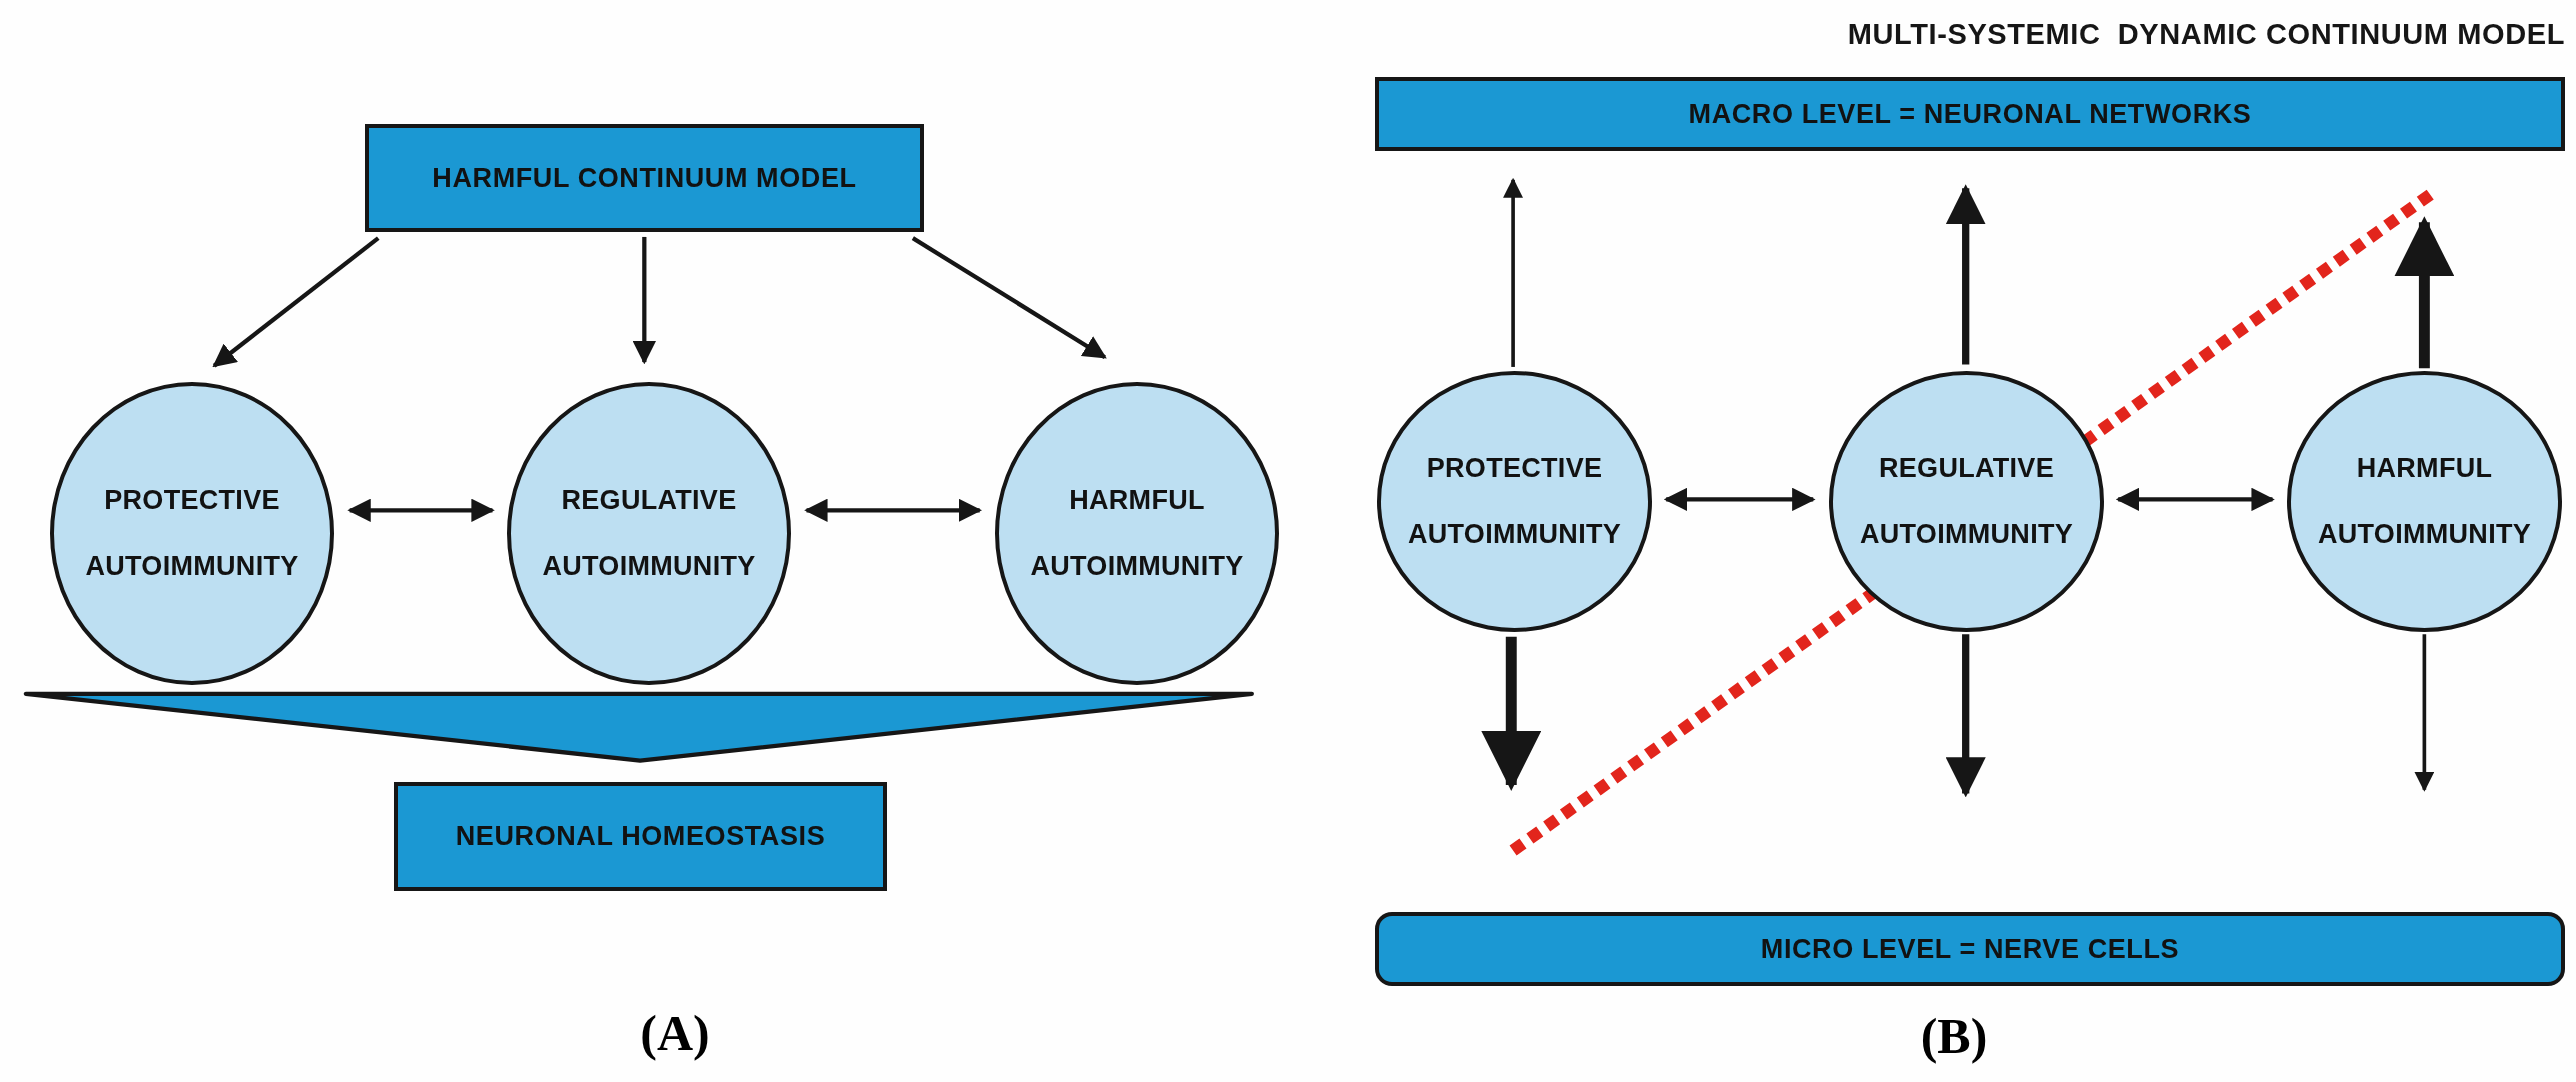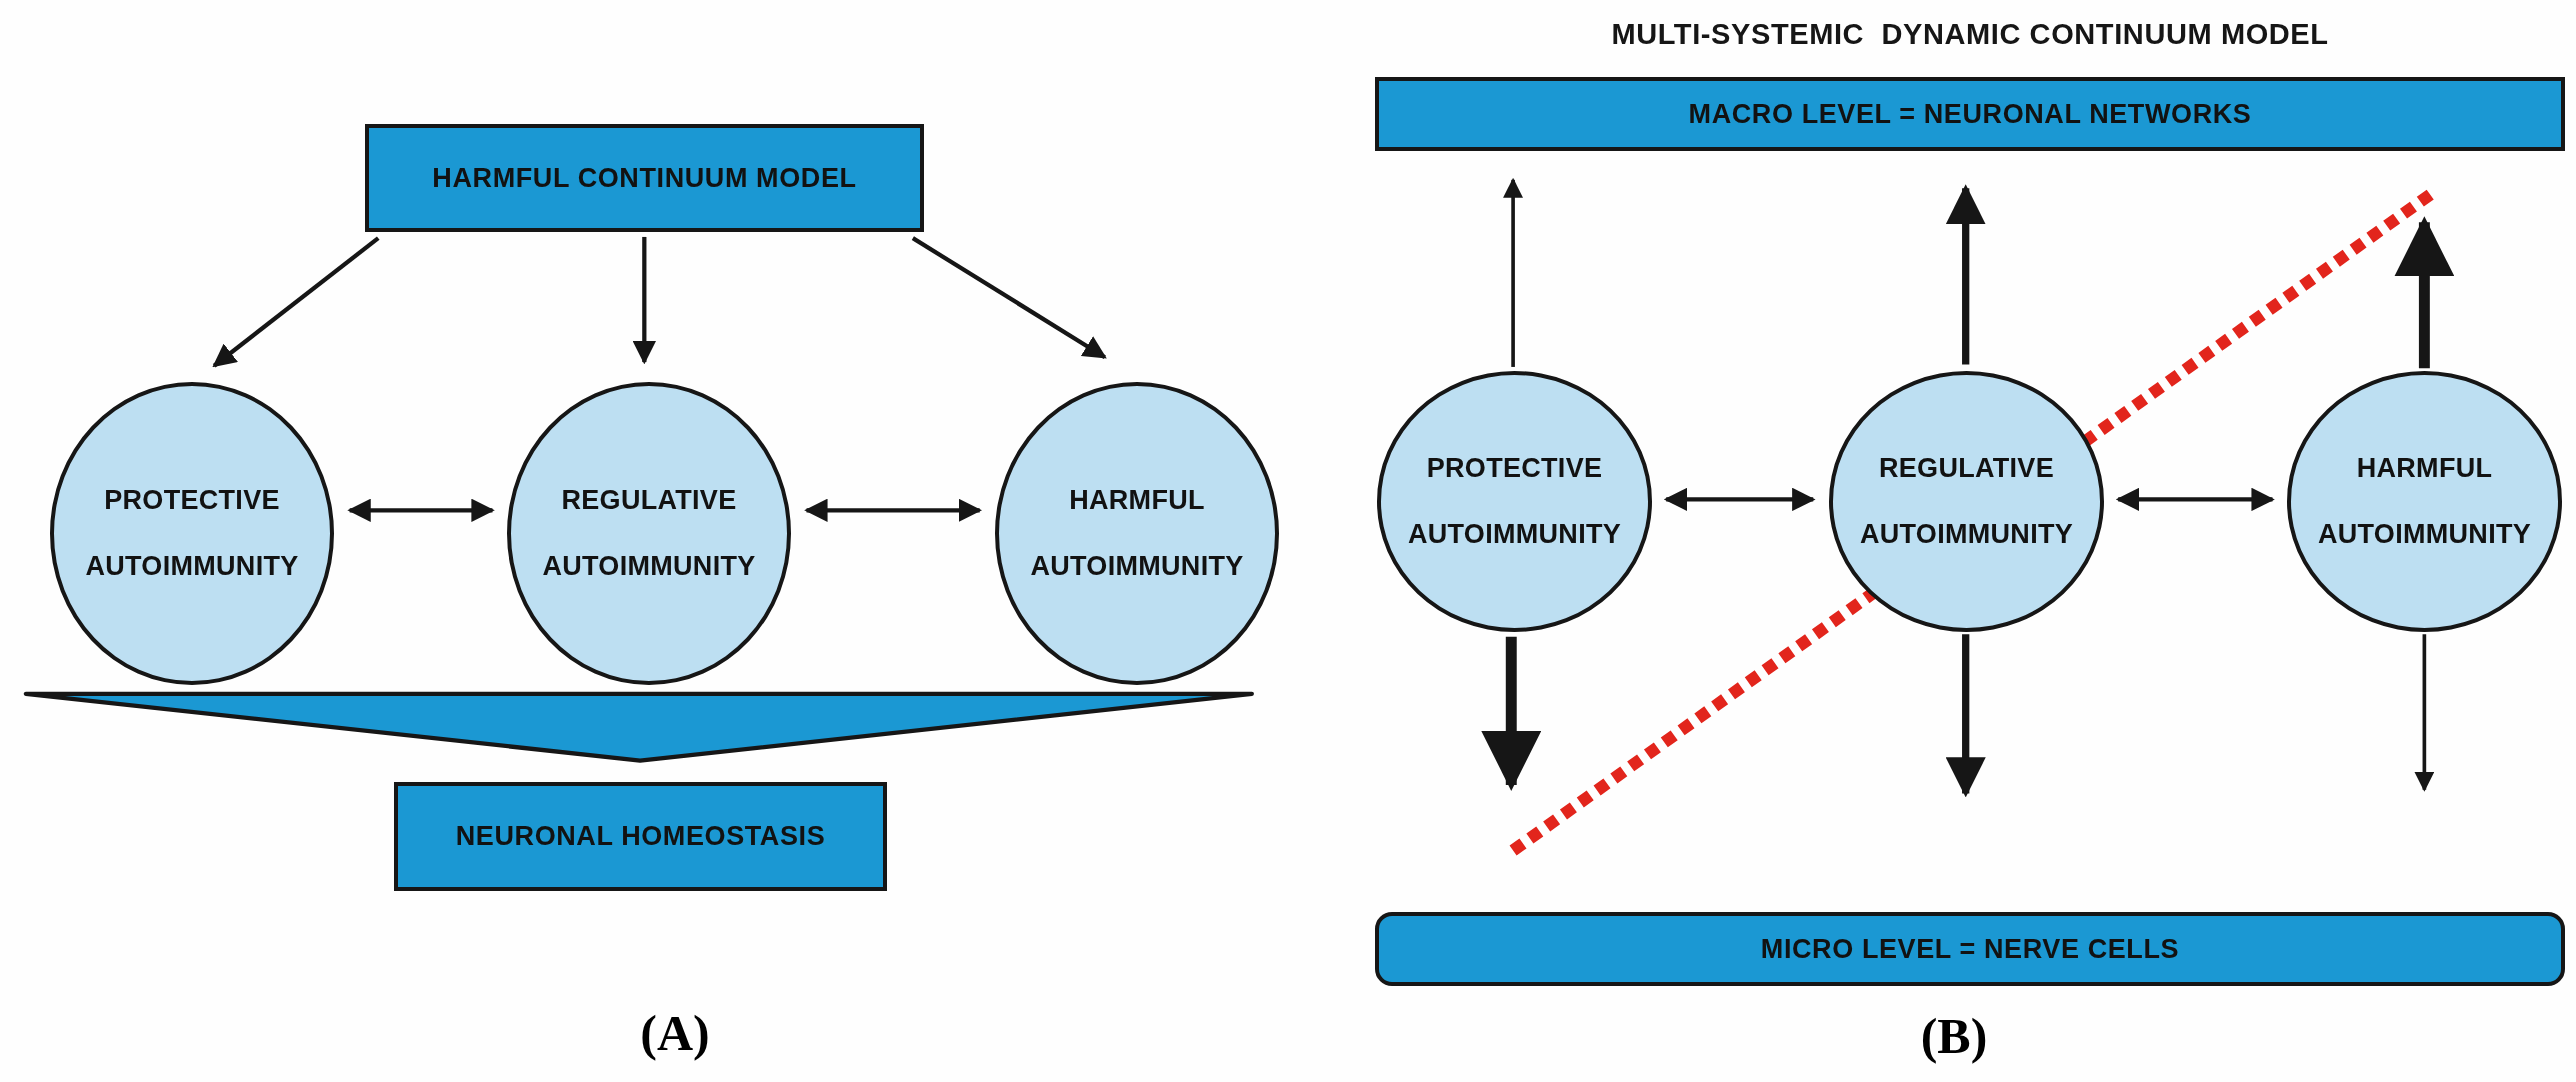--- a/index.html
+++ b/index.html
@@ -16,21 +16,21 @@
   .bluebox{background:#1b98d3;border:4.3px solid #161616;
            font-weight:bold;font-size:27px;letter-spacing:0.6px;}
 
   .circle{background:#bddff2;border:4.3px solid #161616;border-radius:50%;
           flex-direction:column;gap:39px;font-weight:bold;font-size:27px;
           letter-spacing:0.3px;line-height:1;}
 
   .circle .cline{white-space:nowrap;}
 
   .btitle{position:absolute;z-index:2;left:1375px;top:18px;width:1190px;
-          text-align:center;font-weight:bold;font-size:29px;color:#161616;
+          text-align:right;font-weight:bold;font-size:29px;color:#161616;
           white-space:pre;letter-spacing:0.6px;}
 
   .caption{position:absolute;z-index:2;width:304px;text-align:center;
            font-family:"Liberation Serif",serif;font-weight:bold;
            font-size:50px;color:#000000;}
 
   
   .a-topbox{left:365px;top:124px;width:559px;height:108px;}
   .a-botbox{left:394px;top:782px;width:493px;height:109px;}
   .a-c1{left:50px;top:382px;width:284px;height:303px;}

